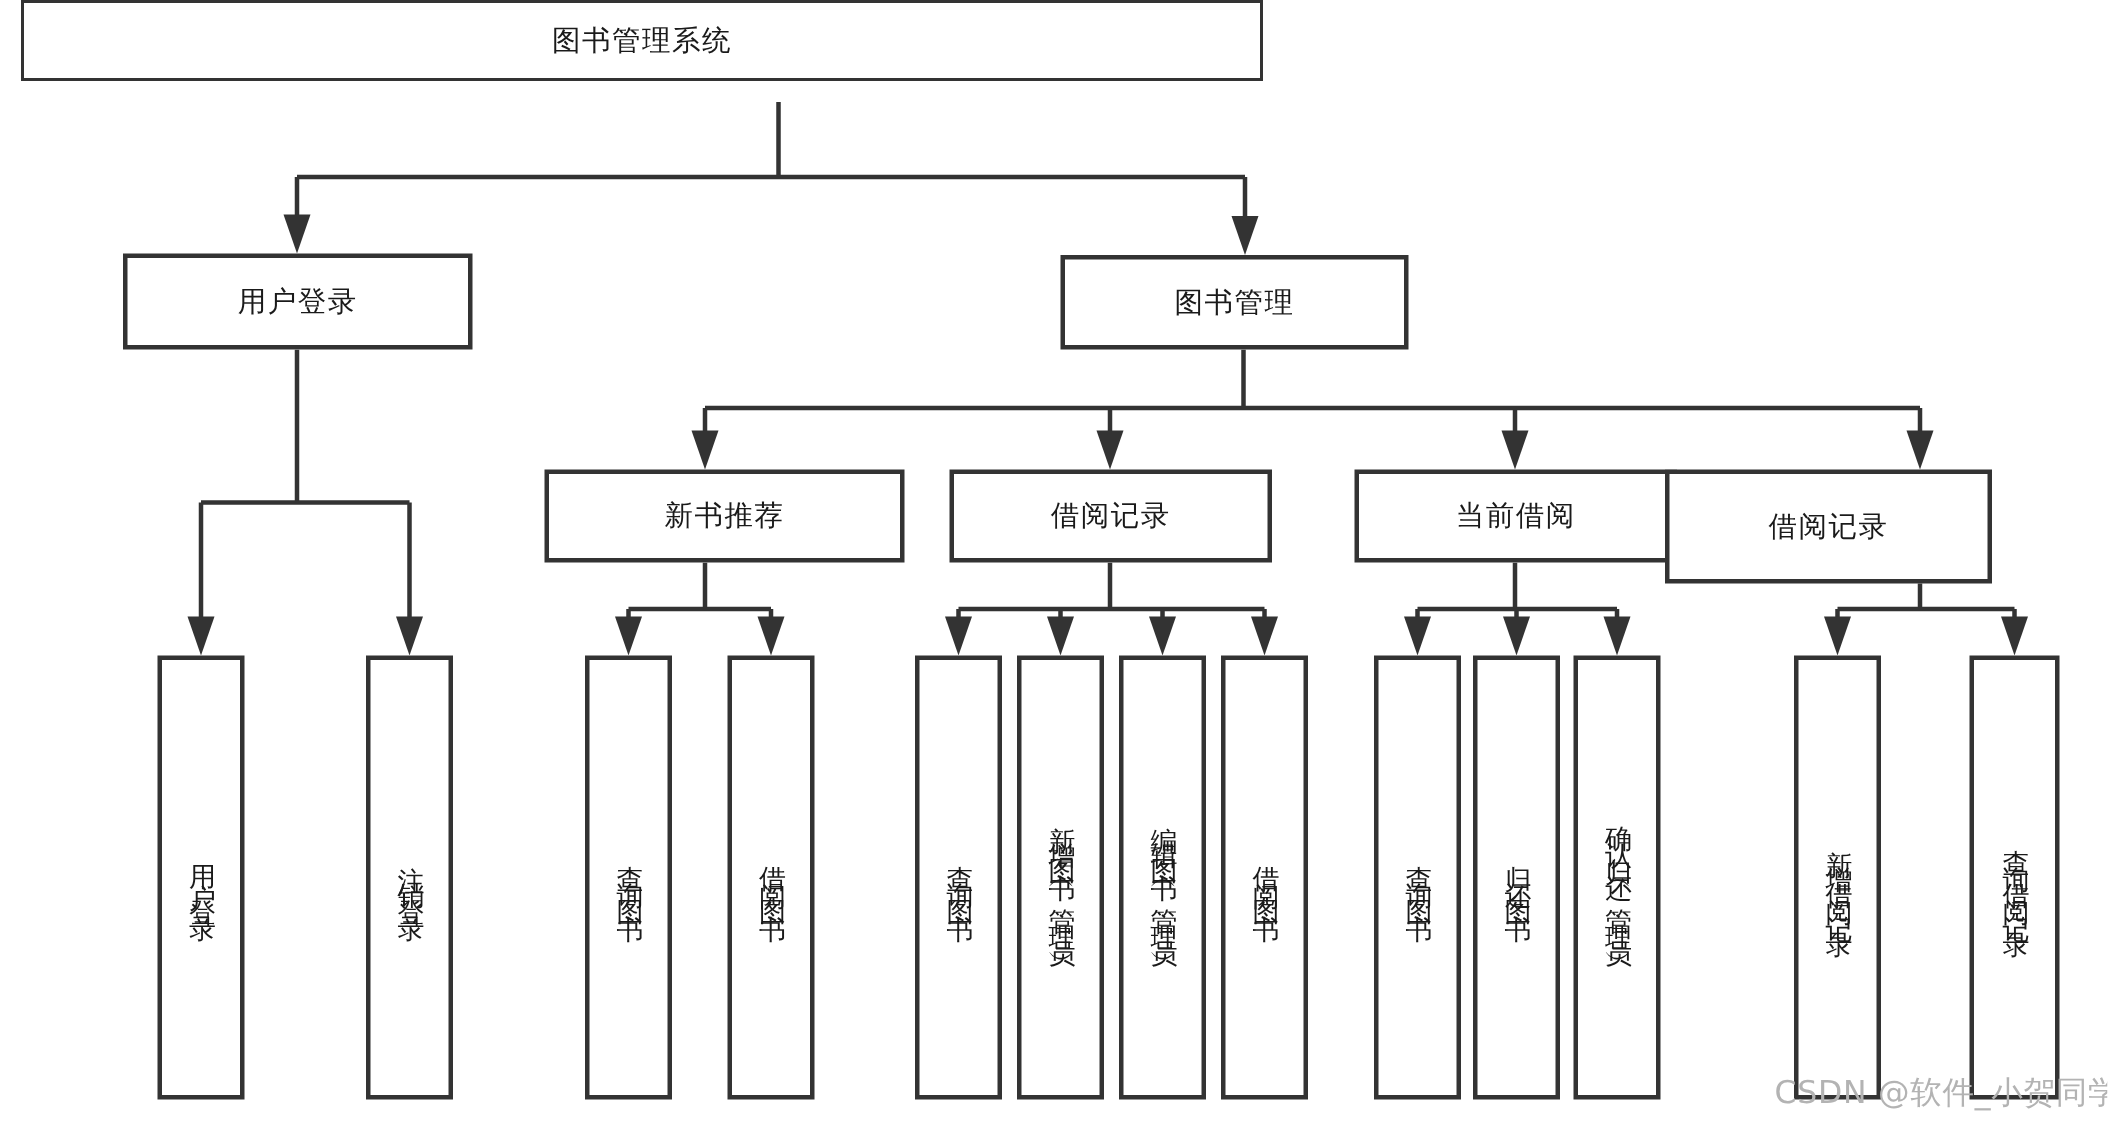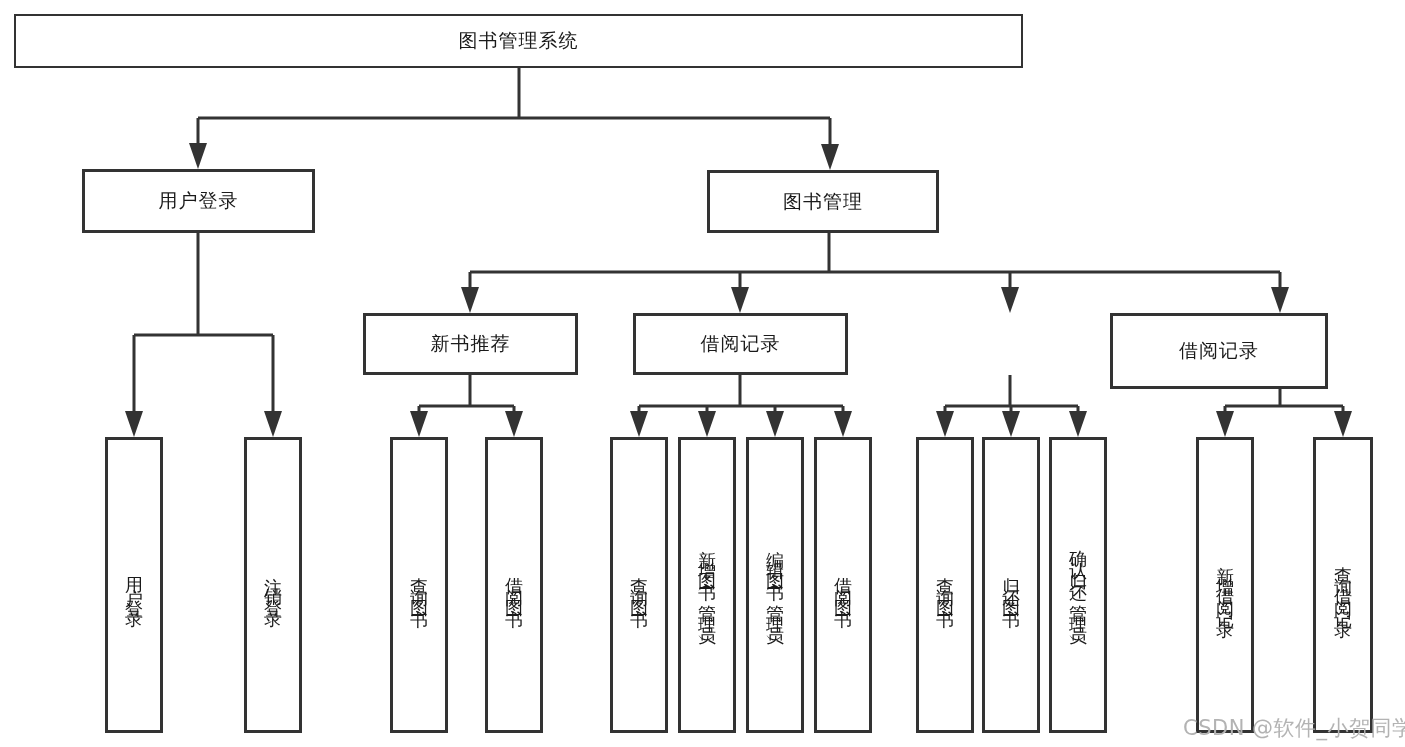--- a/index.html
+++ b/index.html
@@ -96,36 +96,39 @@
       <polygon points="766,411 784,411 775,437"></polygon>
       <polygon points="834,411 852,411 843,437"></polygon>
       <polygon points="936,411 954,411 945,437"></polygon>
       <polygon points="1002,411 1020,411 1011,437"></polygon>
       <polygon points="1069,411 1087,411 1078,437"></polygon>
       <polygon points="1216,411 1234,411 1225,437"></polygon>
       <polygon points="1334,411 1352,411 1343,437"></polygon>
     </g>
   </svg>
 
-  <div class="node hbox root" style="left:14px;top:14px;width:1009px;height:54px">
+  <div class="node hbox root" style="left:14px;top:0;width:828px;height:54px">
     <span>图书管理系统</span>
   </div>
 
   <div class="node hbox" style="left:82px;top:169px;width:233px;height:64px">
     <span>用户登录</span>
   </div>
   <div class="node hbox" style="left:707px;top:170px;width:232px;height:63px">
     <span>图书管理</span>
   </div>
 
-  <div class="node hbox" style="left:363px;top:313px;width:215px;height:62px">
+  <div class="node hbox" style="left:363px;top:313px;width:240px;height:62px">
     <span>新书推荐</span>
   </div>
   <div class="node hbox" style="left:633px;top:313px;width:215px;height:62px">
     <span>借阅记录</span>
+  </div>
+  <div class="node hbox" style="left:903px;top:313px;width:215px;height:62px">
+    <span>当前借阅</span>
   </div>
   <div class="node hbox" style="left:1110px;top:313px;width:218px;height:76px">
     <span>借阅记录</span>
   </div>
 
   <div class="node leaf" style="left:105px;top:437px;width:58px;height:296px">
     <span>用户登录</span>
   </div>
   <div class="node leaf" style="left:244px;top:437px;width:58px;height:296px">
     <span>注销登录</span>

